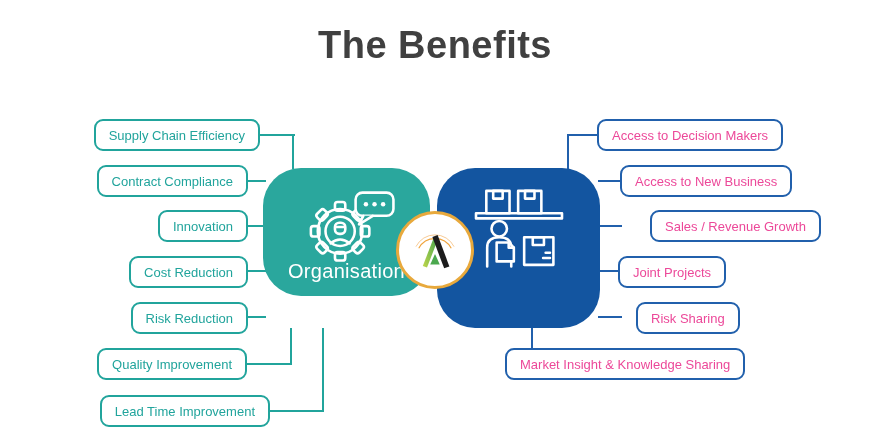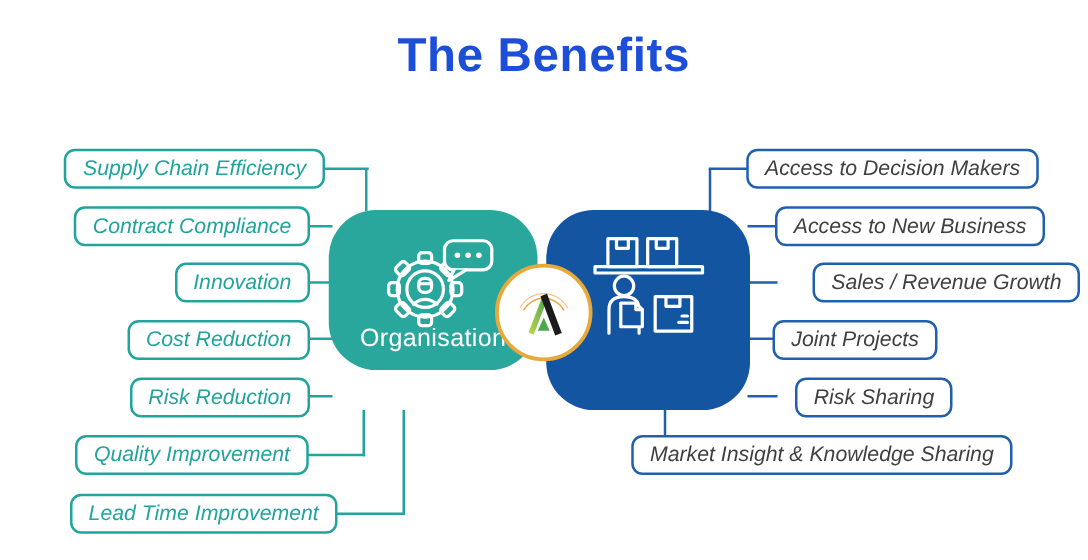--- a/index.html
+++ b/index.html
@@ -2,31 +2,31 @@
 <html><head>
 <meta charset="utf-8">
 <style>
   html,body { margin:0; padding:0; background:#ffffff; }
   #canvas {
     position:relative; width:870px; height:448px; background:#ffffff;
     font-family:"Liberation Sans", sans-serif; overflow:hidden;
   }
   .title {
     position:absolute; top:24px; left:0; right:0; text-align:center;
-    font-size:38px; font-weight:bold; color:#1d4ed8; letter-spacing:.5px;
+    font-size:38px; font-weight:bold; color:#404040; letter-spacing:.5px;
   }
   
   .pill {
     position:absolute; height:32px; box-sizing:border-box;
     display:flex; align-items:center; padding:12px 13px;
     background:#ffffff; border:2px solid; border-radius:9px;
-    font-size:17px; white-space:nowrap; z-index:3;font-style:italic;
+    font-size:13px; white-space:nowrap; z-index:3;
   }
   .pill.teal { border-color:#21A49C; color:#21A49C; }
-  .pill.blue { border-color:#2160AC; color:#404040; }
+  .pill.blue { border-color:#2160AC; color:#ec4899; }
   
   .l1 { top:119px; right:610px; }
   .l2 { top:165px; right:622px; }
   .l3 { top:210px; right:622px; }
   .l4 { top:256px; right:622px; }
   .l5 { top:302px; right:622px; }
   .l6 { top:348px; right:623px; }
   .l7 { top:395px; right:600px; }
   .r1 { top:119px; left:597px; }
   .r2 { top:165px; left:620px; }

